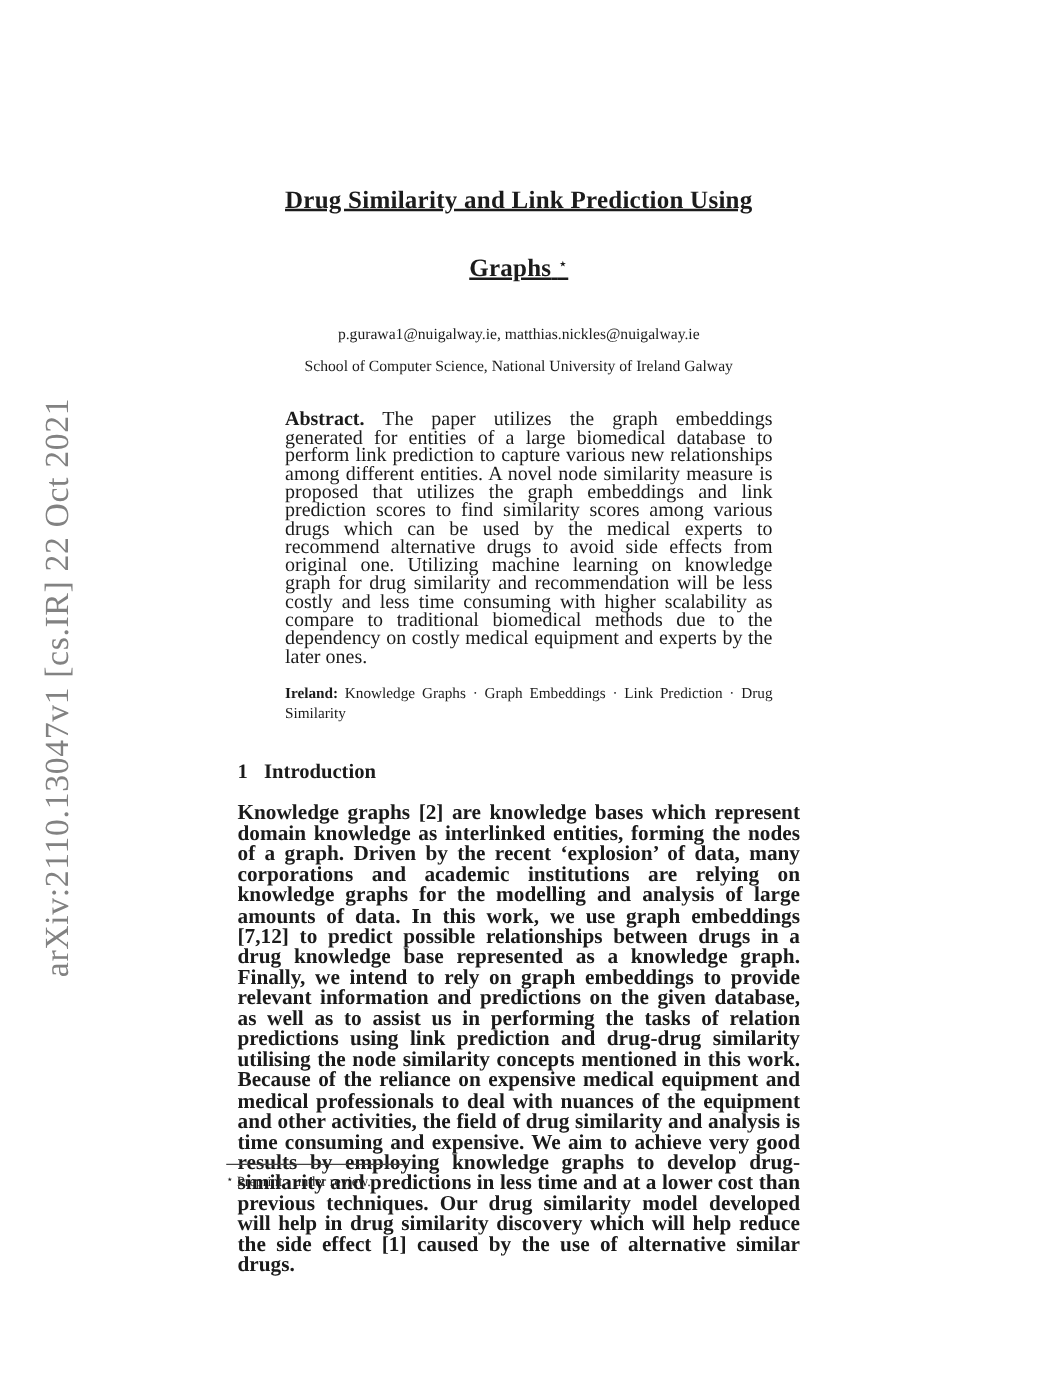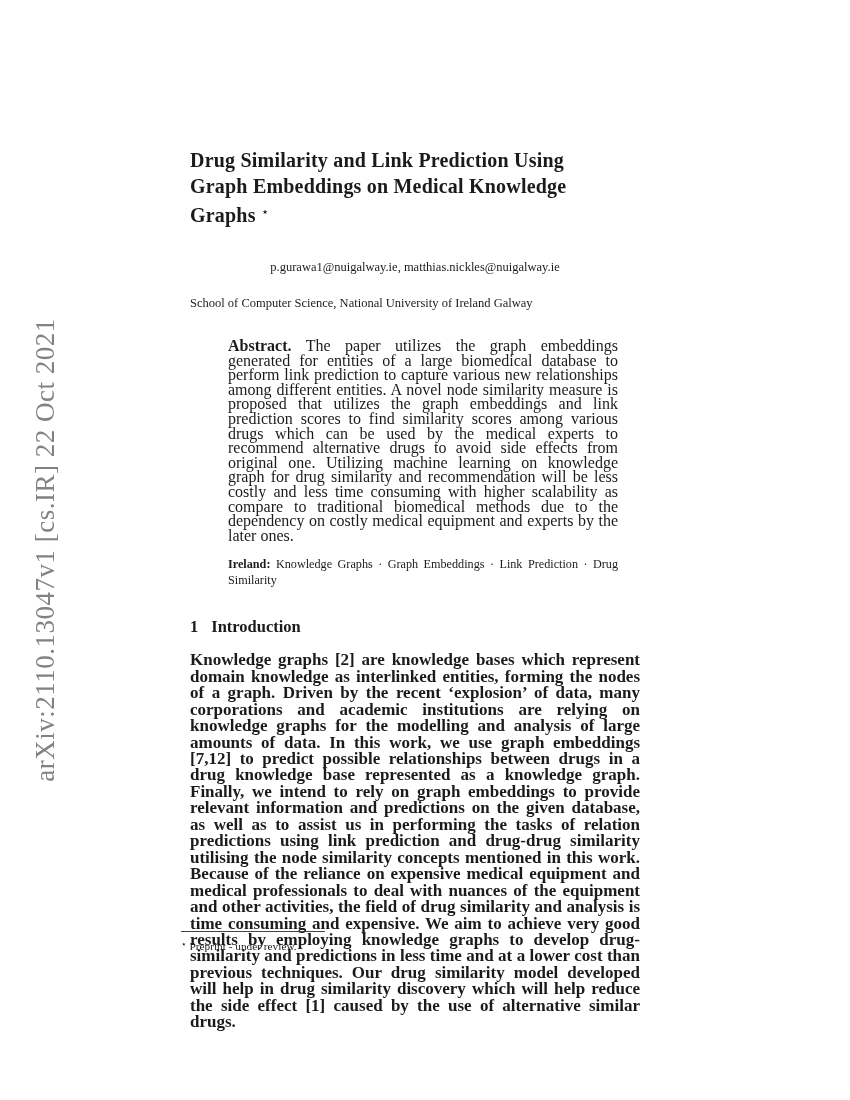--- a/index.html
+++ b/index.html
@@ -21,47 +21,48 @@
     line-height: 34px;
     font-size: 27px;
     letter-spacing: 0.5px;
     color: #828282;
     white-space: nowrap;
   }
   .content { position: absolute; left: 190px; top: 147px; width: 450px; }
   .title {
     margin: 0;
     font-size: 20px; line-height: 26px;
-    font-weight: bold; 
+    font-weight: bold; text-align: center;
     letter-spacing: 0.2px;
+    text-decoration: underline;
   }
   .title .star { font-size: 13px; vertical-align: 6px; font-family: "DejaVu Sans", sans-serif; font-weight: normal; }
   .authors-block { margin-top: 30px; text-align: center; }
   .author-names { font-size: 13.5px; line-height: 19px; }
   .author-emails { font-size: 12.5px; line-height: 19px; }
-  .affiliation { margin-top: 18px; font-size: 12.5px; line-height: 16px; }
+  .affiliation { margin-top: 8px; text-align: center; font-size: 12.5px; line-height: 16px; }
   .abstract { margin: 28px 22px 0 38px; font-size: 16px; line-height: 14.6px; text-align: justify; }
   .keywords { margin: 14px 22px 0 38px; font-size: 12.2px; line-height: 15.5px; text-align: justify; }
   .section-heading { margin: 29px 0 0 0; font-size: 16.5px; line-height: 20px; font-weight: bold; display: flex; }
   .sec-num { margin-right: 13px; }
   .body-par { margin: 15px 0 0 0; font-size: 17px; line-height: 16.45px; text-align: justify; font-weight: bold; }
   .footnote-area { position: absolute; left: 181px; top: 931px; width: 450px; }
   .footnote-rule { width: 144px; height: 0; border-top: 1px solid #444444; }
   .footnote-text { margin-top: 5px; font-size: 11.3px; line-height: 14px; }
   .footnote-text .star { font-size: 9px; vertical-align: 3px; font-family: "DejaVu Sans", sans-serif; }
 </style>
 </head>
 <body>
 
 <div class="arxiv-stamp" style="color: rgb(130, 130, 130);">arXiv:2110.13047v1 [cs.IR] 22 Oct 2021</div>
 
 <div class="content">
 
   <h1 class="title"><span>Drug Similarity and Link Prediction Using</span><br>
-    <span>Graph Embeddings on Medical Knowledge</span><br>
+    <br>
     <span>Graphs</span> <sup class="star">⋆</sup></h1>
 
   <div class="authors-block">
     <div class="author-emails">p.gurawa1@nuigalway.ie, matthias.nickles@nuigalway.ie</div>
   </div>
 
   <div class="affiliation">School of Computer Science, National University of Ireland Galway</div>
 
   <p class="abstract"><b>Abstract.</b> <span>The paper utilizes the graph embeddings generated for entities of a large biomedical database to perform link prediction to capture various new relationships among different entities. A novel node similarity measure is proposed that utilizes the graph embeddings and link prediction scores to find similarity scores among various drugs which can be used by the medical experts to recommend alternative drugs to avoid side effects from original one. Utilizing machine learning on knowledge graph for drug similarity and recommendation will be less costly and less time consuming with higher scalability as compare to traditional biomedical methods due to the dependency on costly medical equipment and experts by the later ones.</span></p>
 

